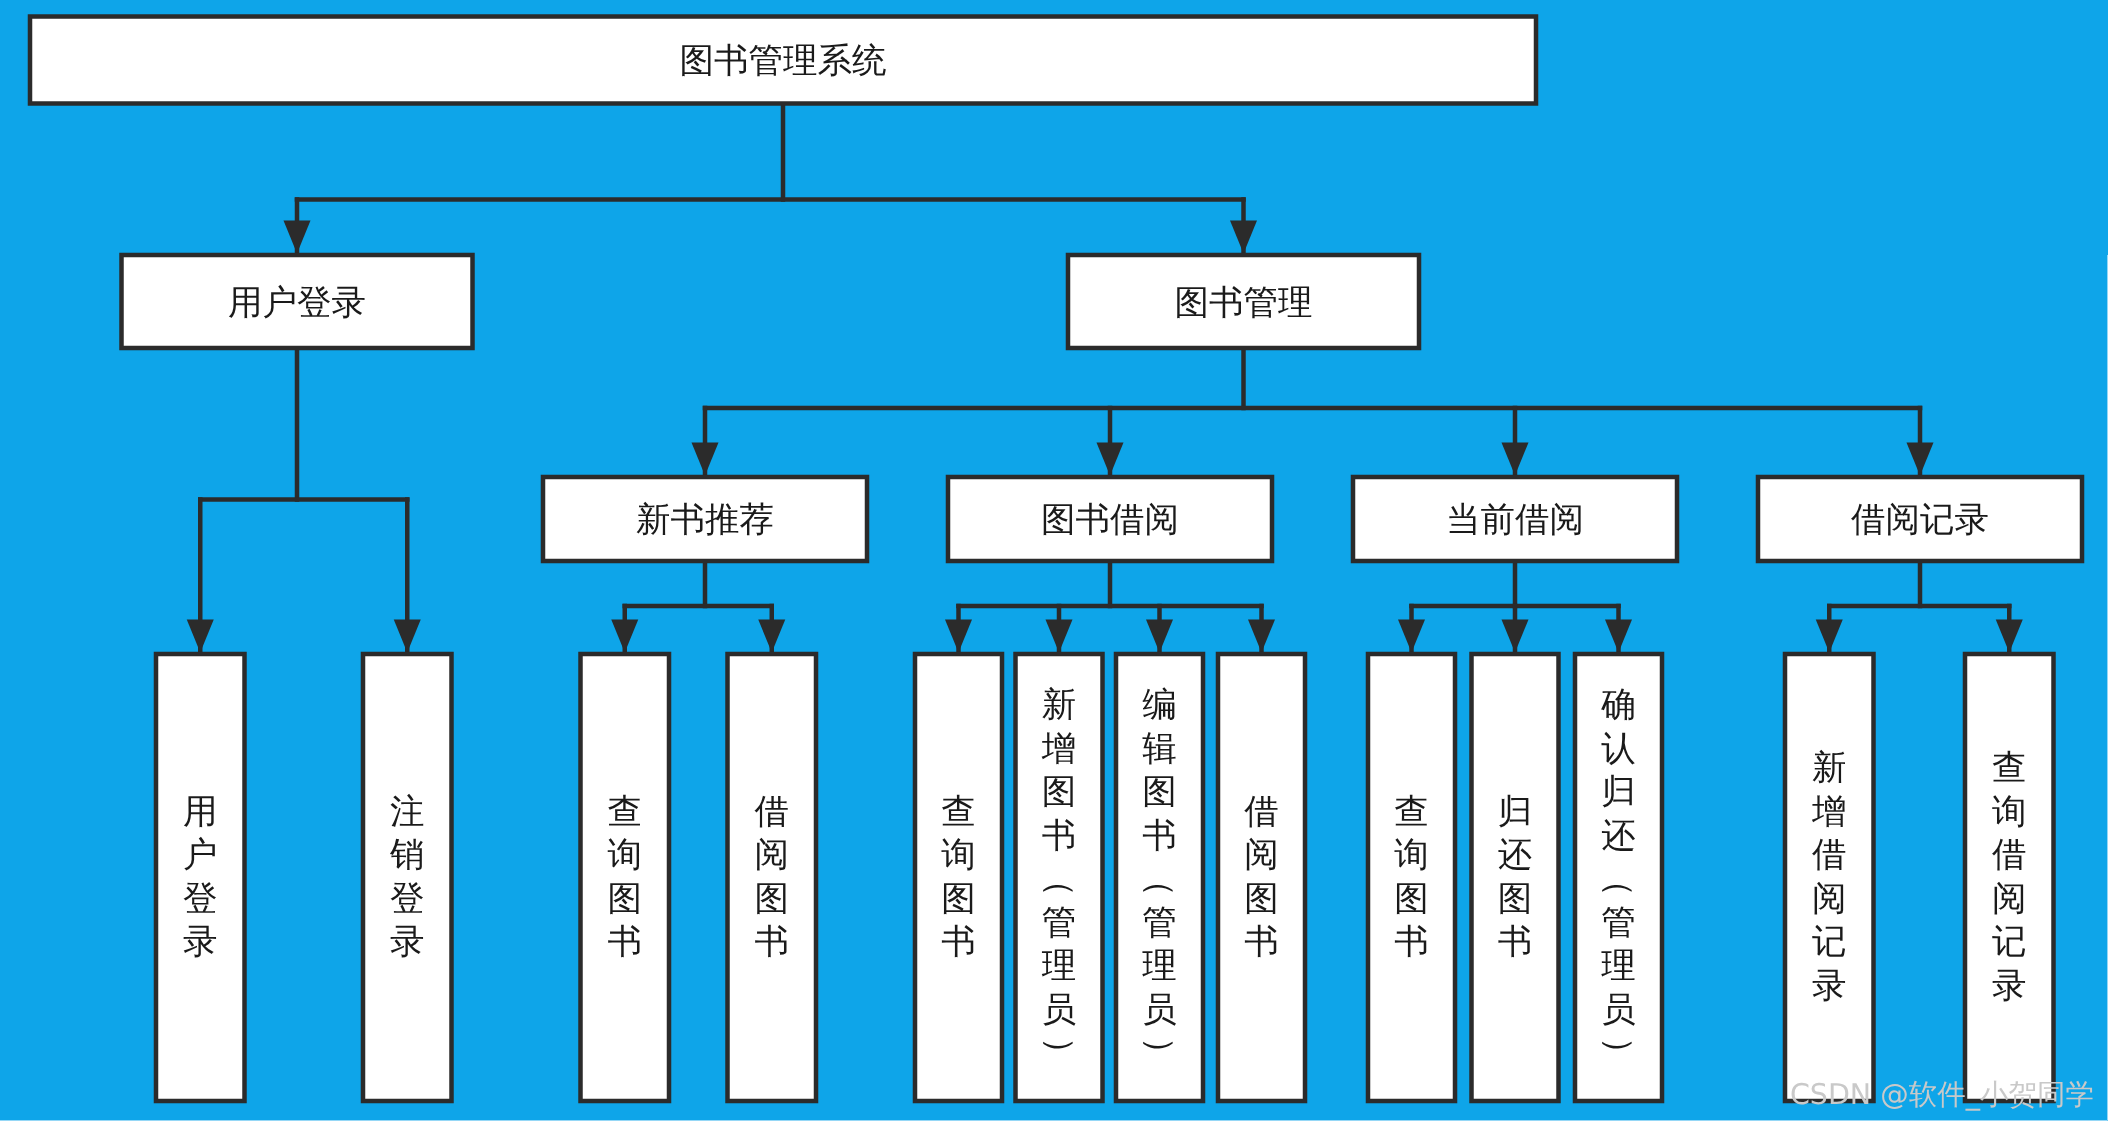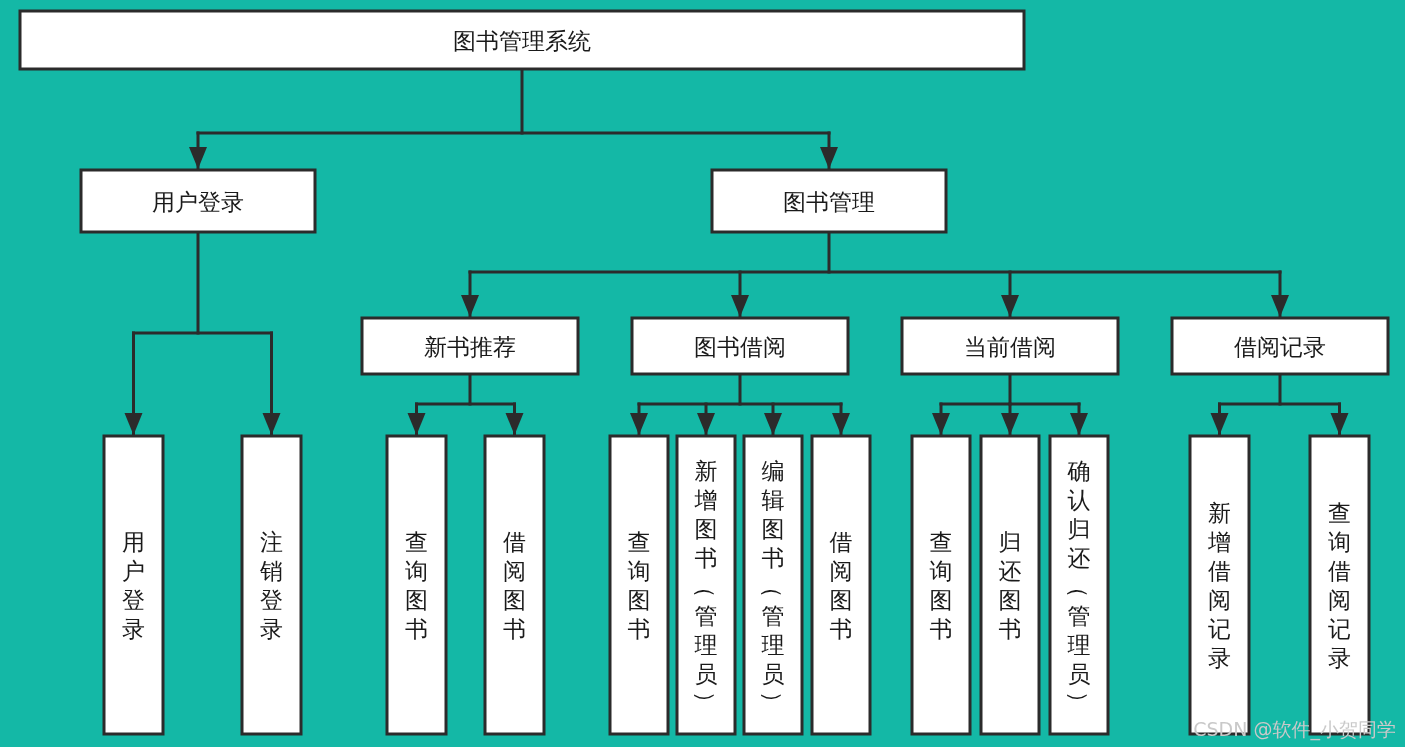--- a/index.html
+++ b/index.html
@@ -8,21 +8,21 @@
     padding: 0;
     background: #ffffff;
   }
   body {
     font-family: "DejaVu Sans", "Liberation Sans", sans-serif;
   }
   #diagram-root {
     position: relative;
     width: 1405px;
     height: 747px;
-    background: #14b8a6;
+    background: #0ea5e9;
     overflow: hidden;
   }
   svg.diagram-svg {
     position: absolute;
     left: 0;
     top: 0;
     width: 1405px;
     height: 747px;
     display: block;
   }

